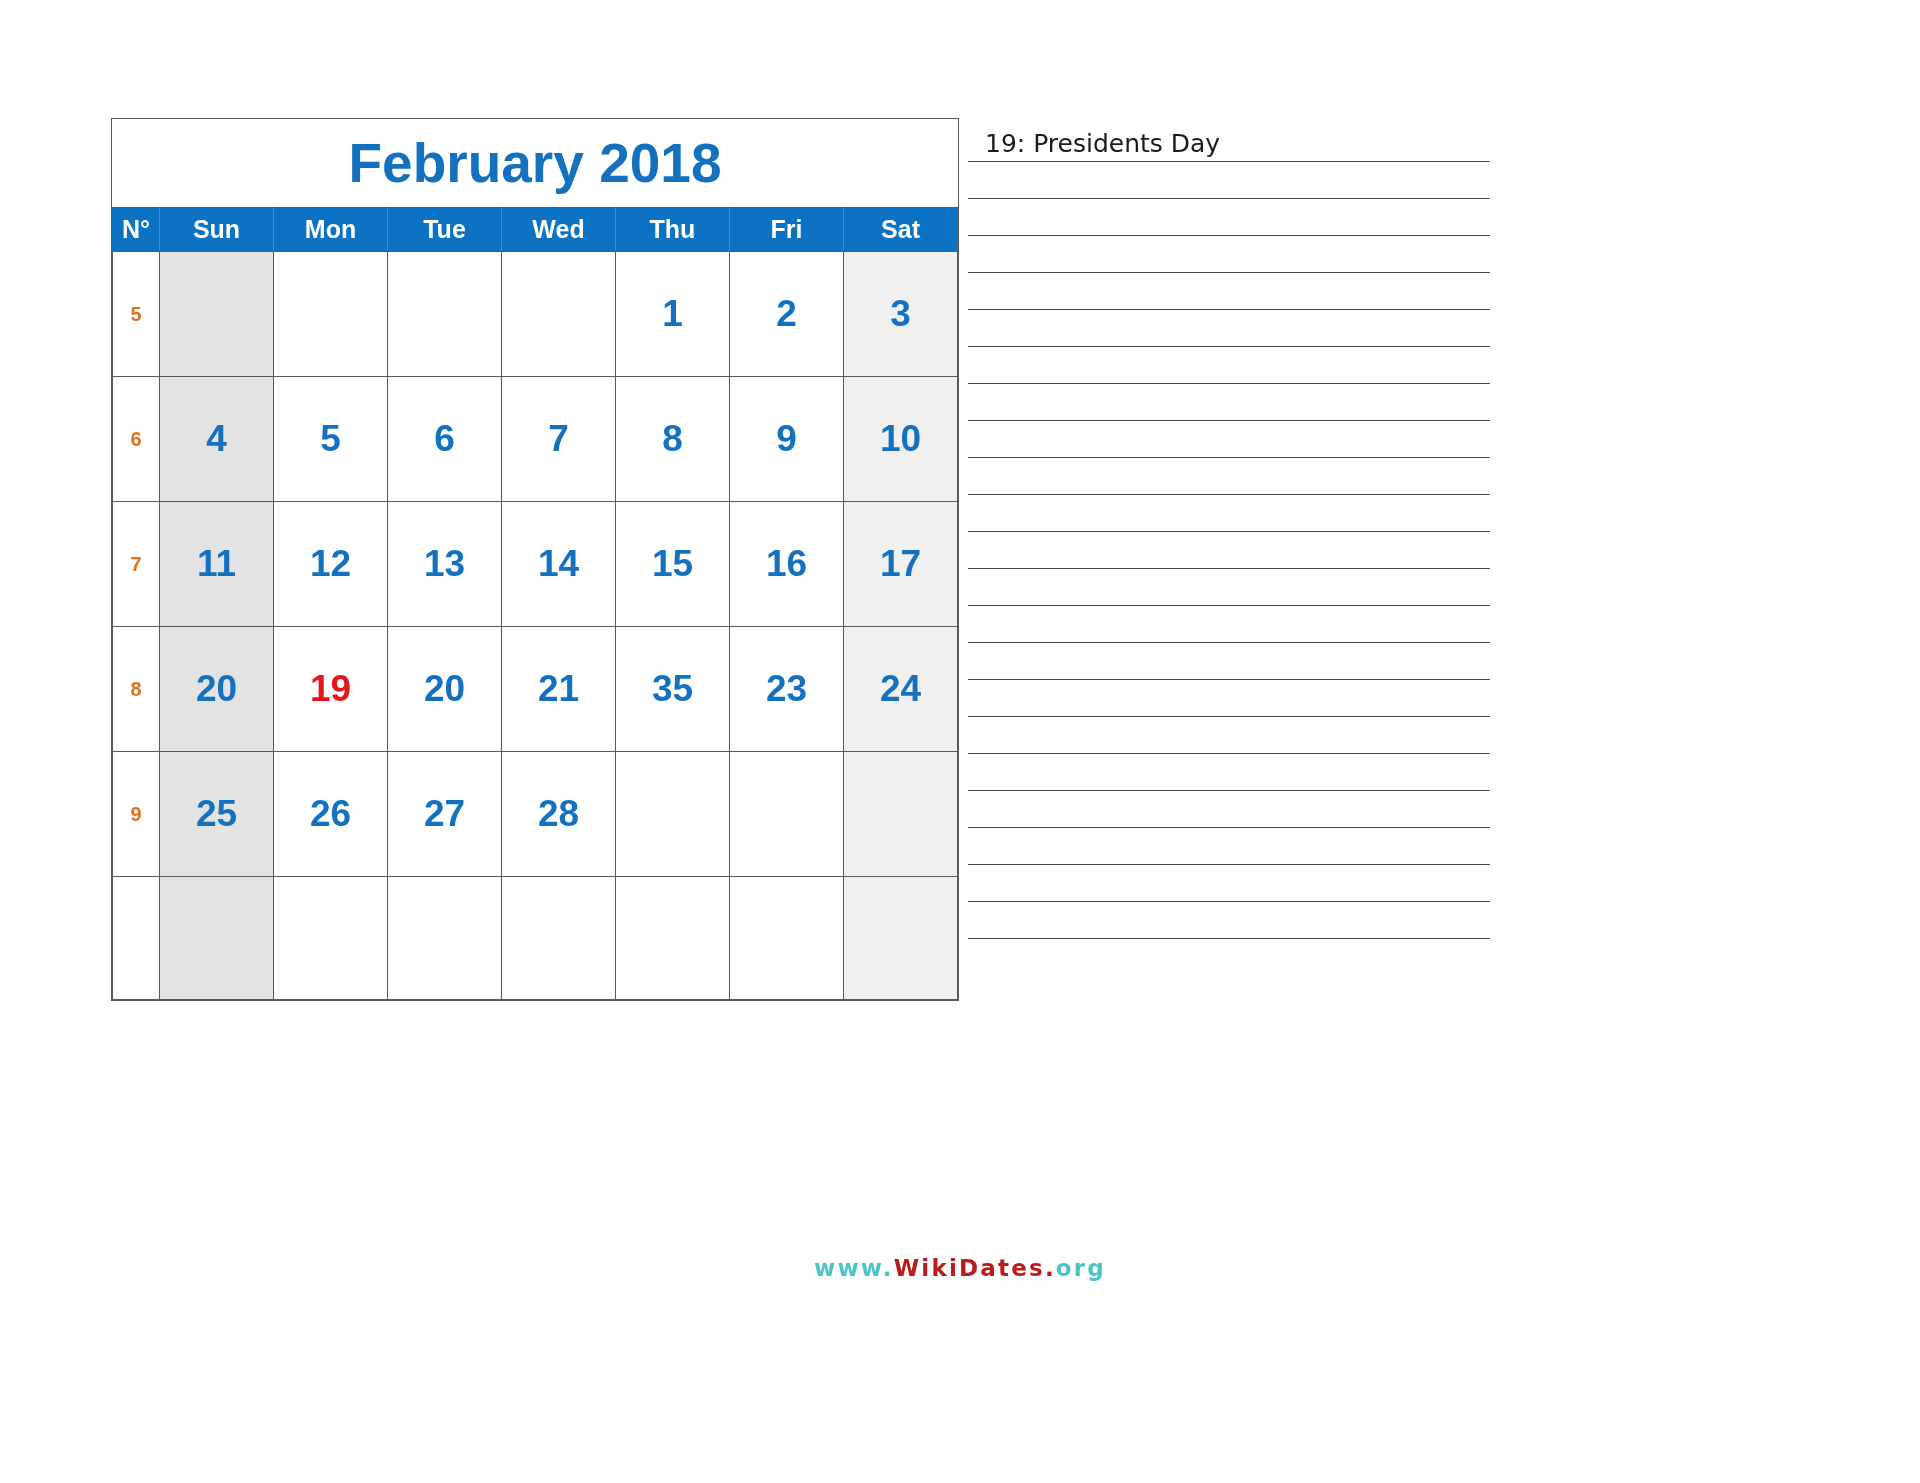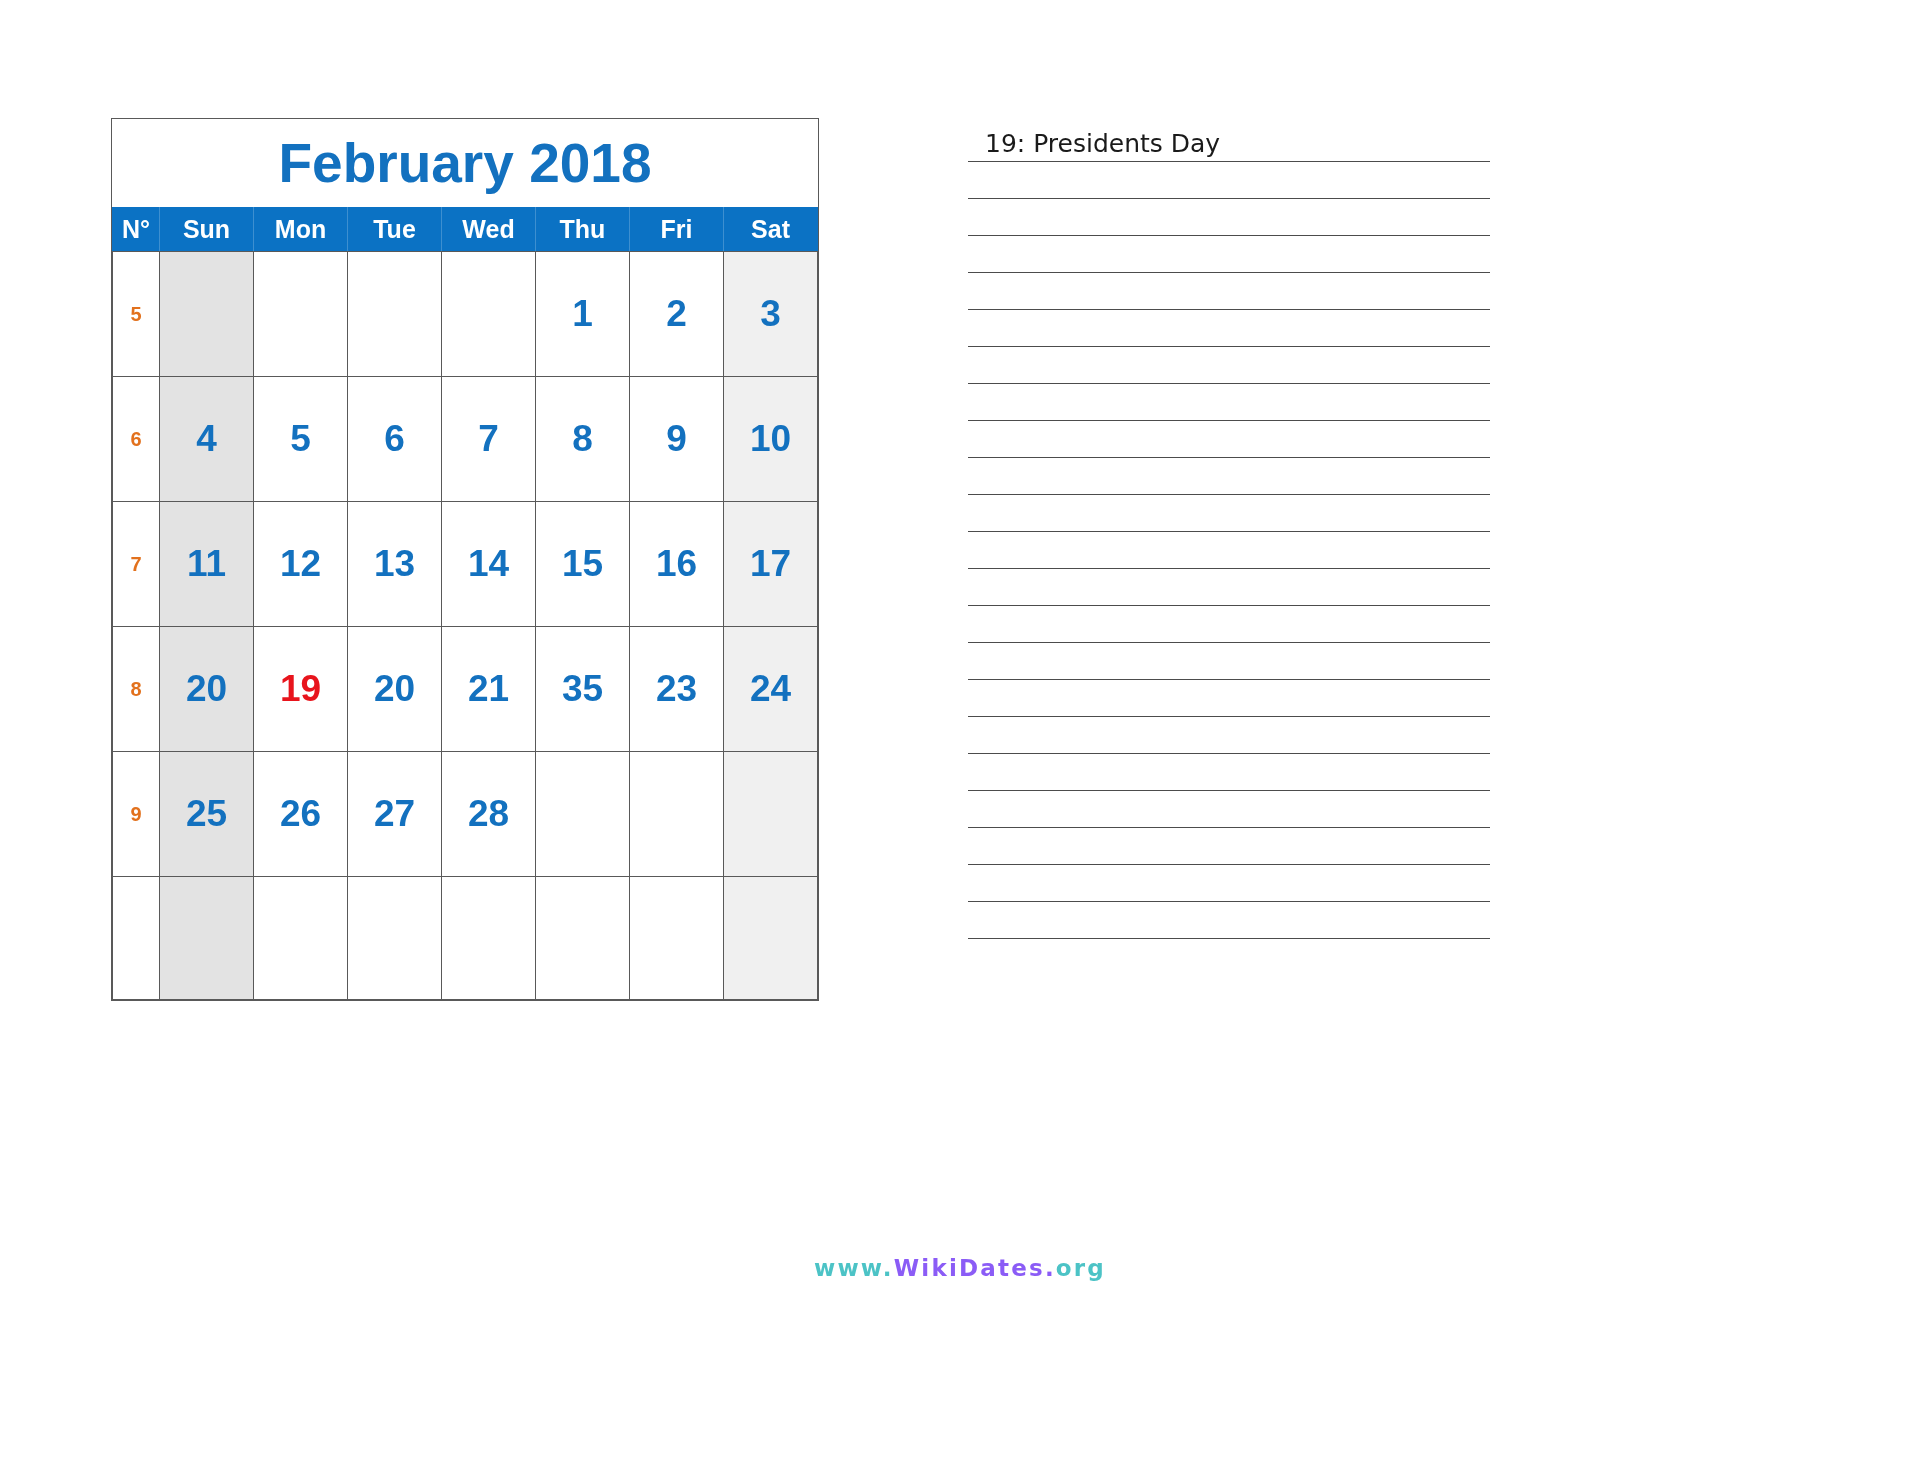--- a/index.html
+++ b/index.html
@@ -13,21 +13,21 @@
     font-family: "Liberation Sans", sans-serif;
     position: relative;
     overflow: hidden;
   }
 
   
   #calendar-block {
     position: absolute;
     left: 111px;
     top: 118px;
-    width: 708px;
+    width: 848px;
     border: 1px solid #595959;
     box-sizing: border-box;
     background: #ffffff;
   }
 
   #calendar-title {
     height: 88px;
     line-height: 88px;
     text-align: center;
     font-size: 55px;
@@ -128,21 +128,21 @@
     left: 0;
     top: 1255px;
     width: 1920px;
     text-align: center;
     font-size: 23px;
     font-weight: bold;
     letter-spacing: 2.2px;
     font-family: "DejaVu Sans", sans-serif;
   }
   #footer-brand .teal { color: #4cc3c6; margin-top: 12px; }
-  #footer-brand .orange { color: #8b5cf6; }
+  #footer-brand .orange { color: #b91c1c; }
 </style>
 </head>
 <body>
 
 <div id="calendar-block">
   <div id="calendar-title">February 2018</div>
   <table class="cal">
     <thead>
       <tr>
         <th class="wk-head">N°</th>

